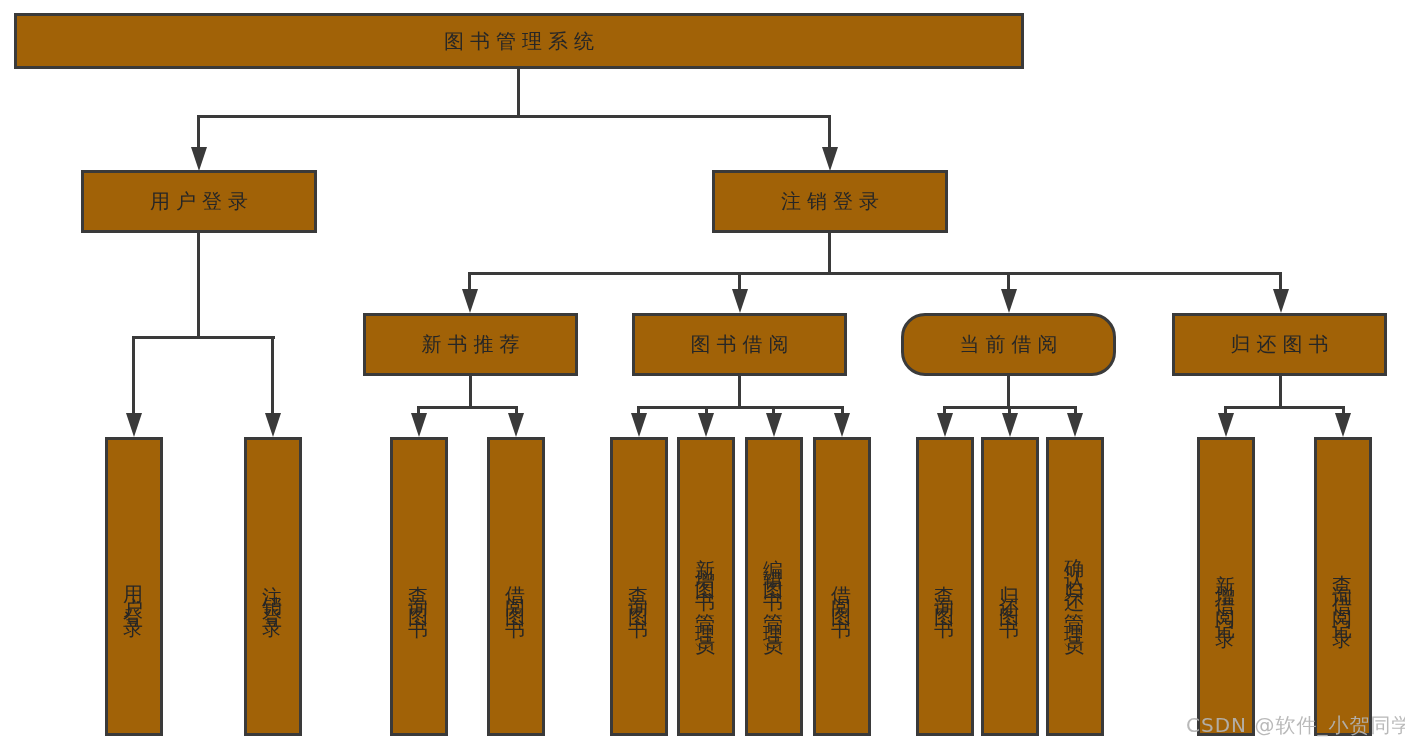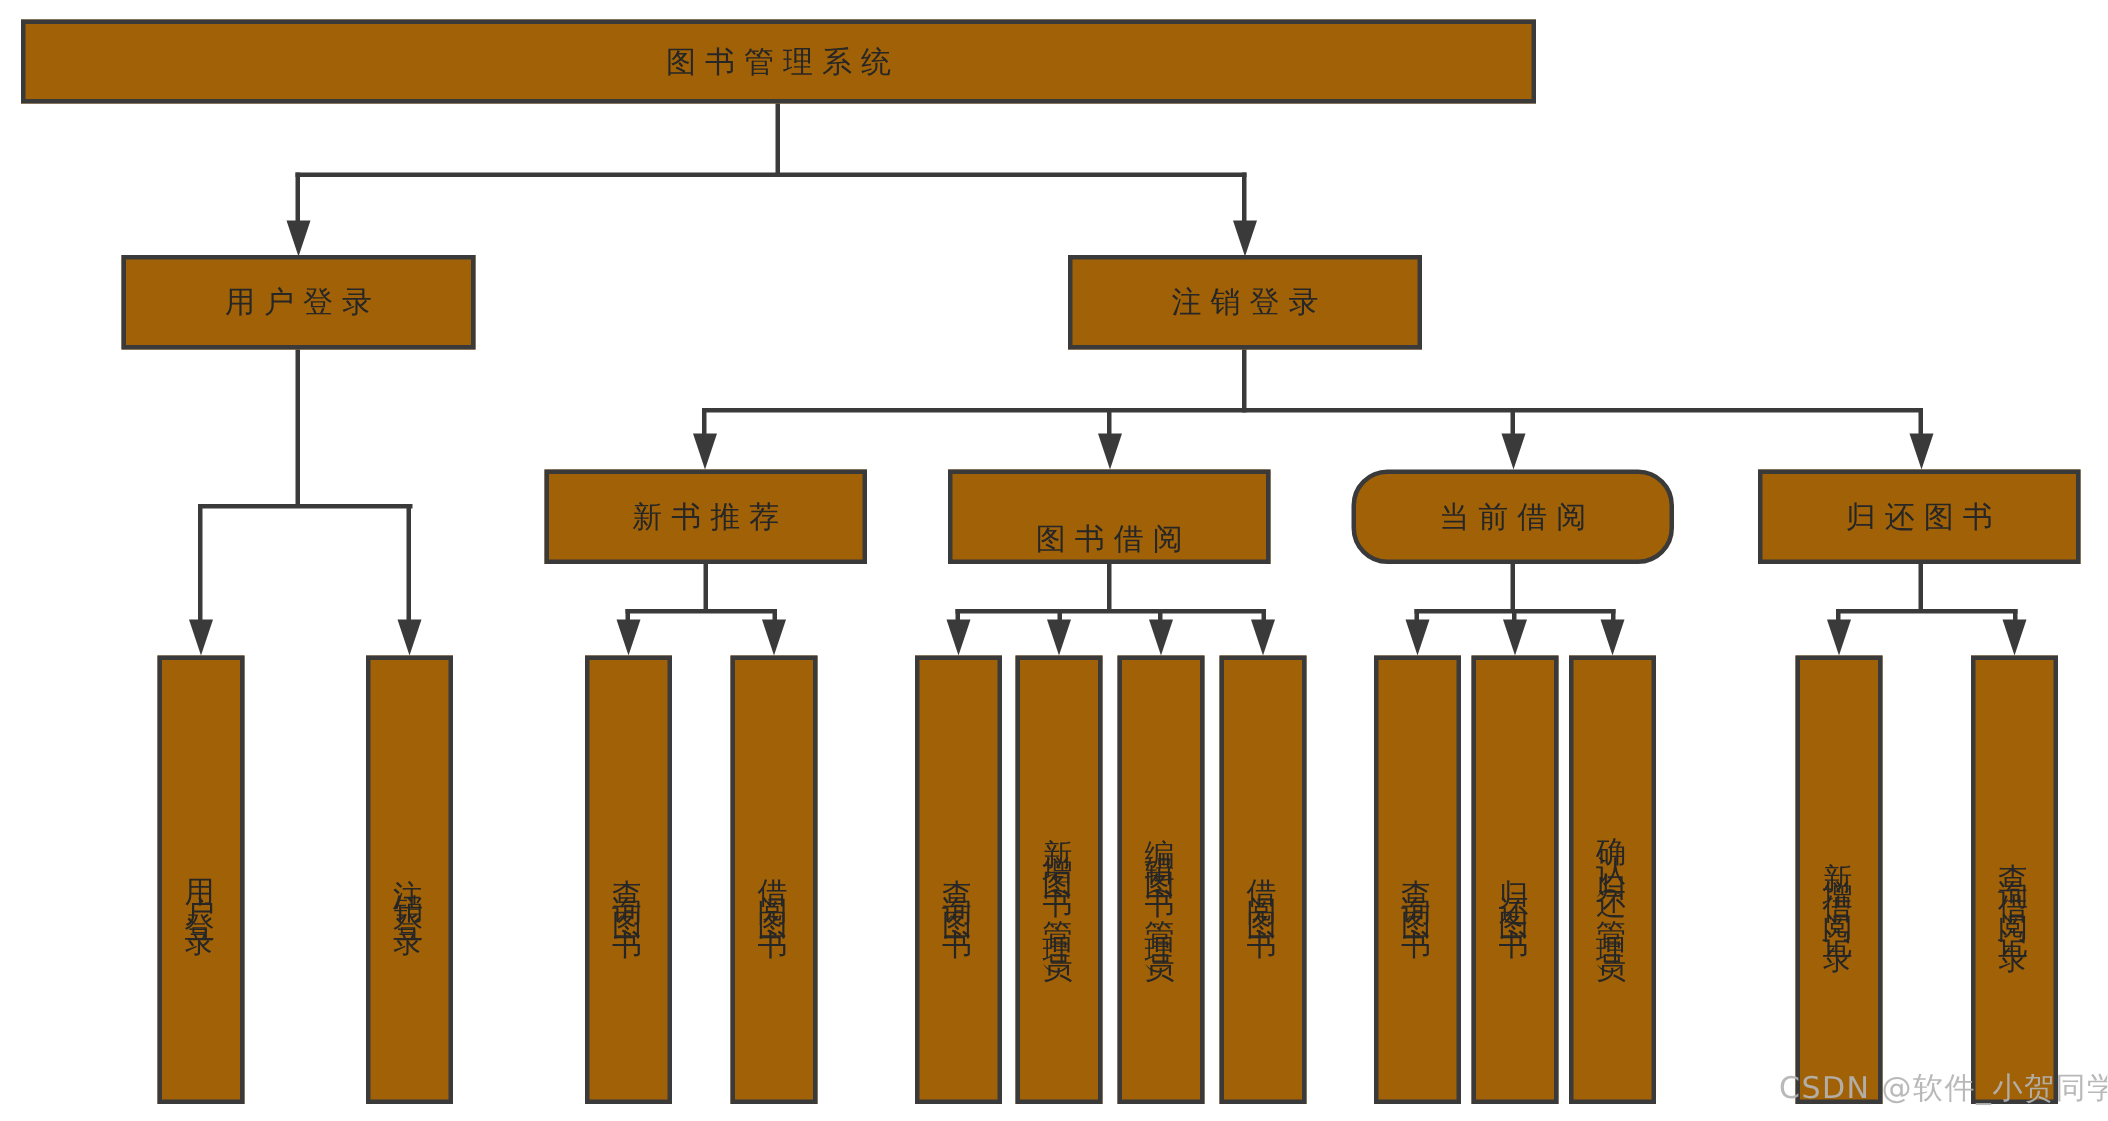--- a/index.html
+++ b/index.html
@@ -73,21 +73,21 @@
   <div class="box" style="left:81px;top:170px;width:236px;height:63px;">
     <span class="h-label">用户登录</span>
   </div>
   <div class="box" style="left:712px;top:170px;width:236px;height:63px;">
     <span class="h-label">注销登录</span>
   </div>
 
   <div class="box" style="left:363px;top:313px;width:215px;height:63px;">
     <span class="h-label">新书推荐</span>
   </div>
-  <div class="box" style="left:632px;top:313px;width:215px;height:63px;align-items:flex-end;">
+  <div class="box" style="left:632px;top:313px;width:215px;height:63px;">
     <span class="h-label">图书借阅</span>
   </div>
   <div class="box" style="left:901px;top:313px;width:215px;height:63px;border-radius:24px;">
     <span class="h-label">当前借阅</span>
   </div>
   <div class="box" style="left:1172px;top:313px;width:215px;height:63px;">
     <span class="h-label">归还图书</span>
   </div>
 
   <div class="box" style="left:105px;top:437px;width:58px;height:299px;">

